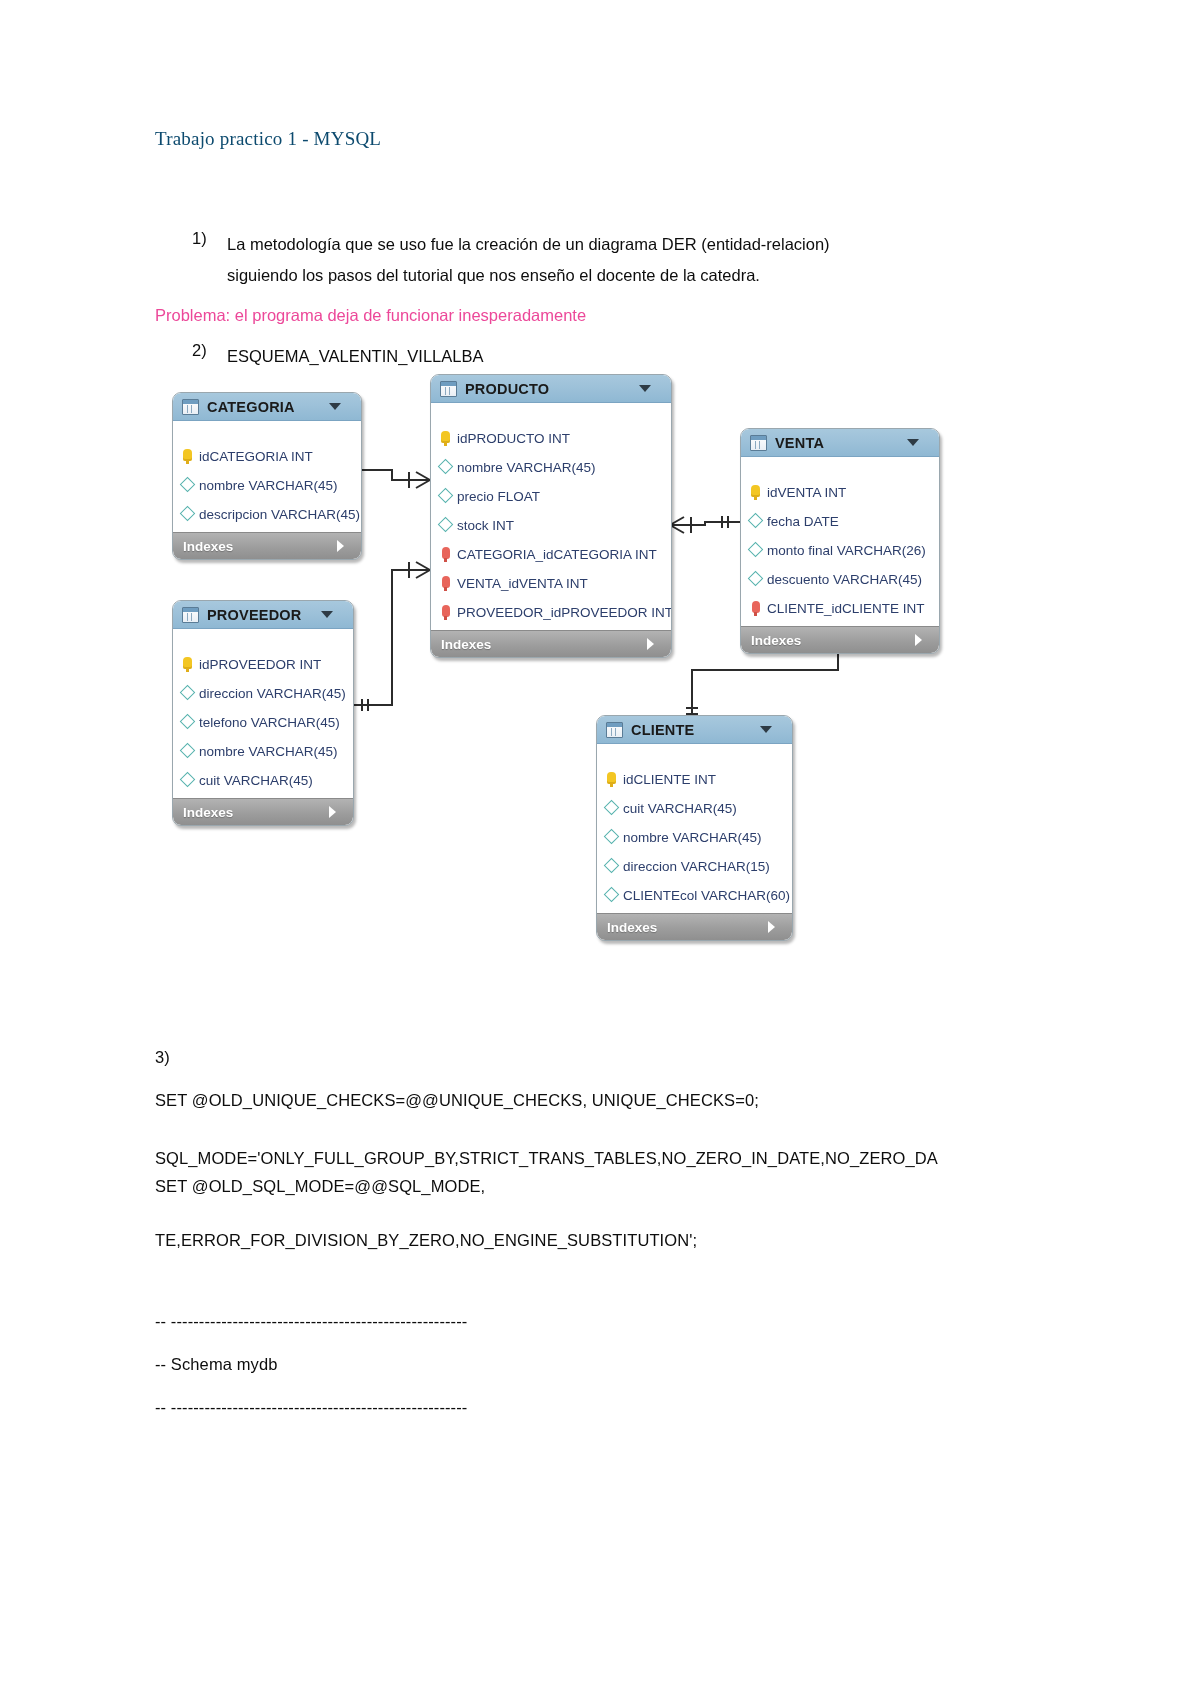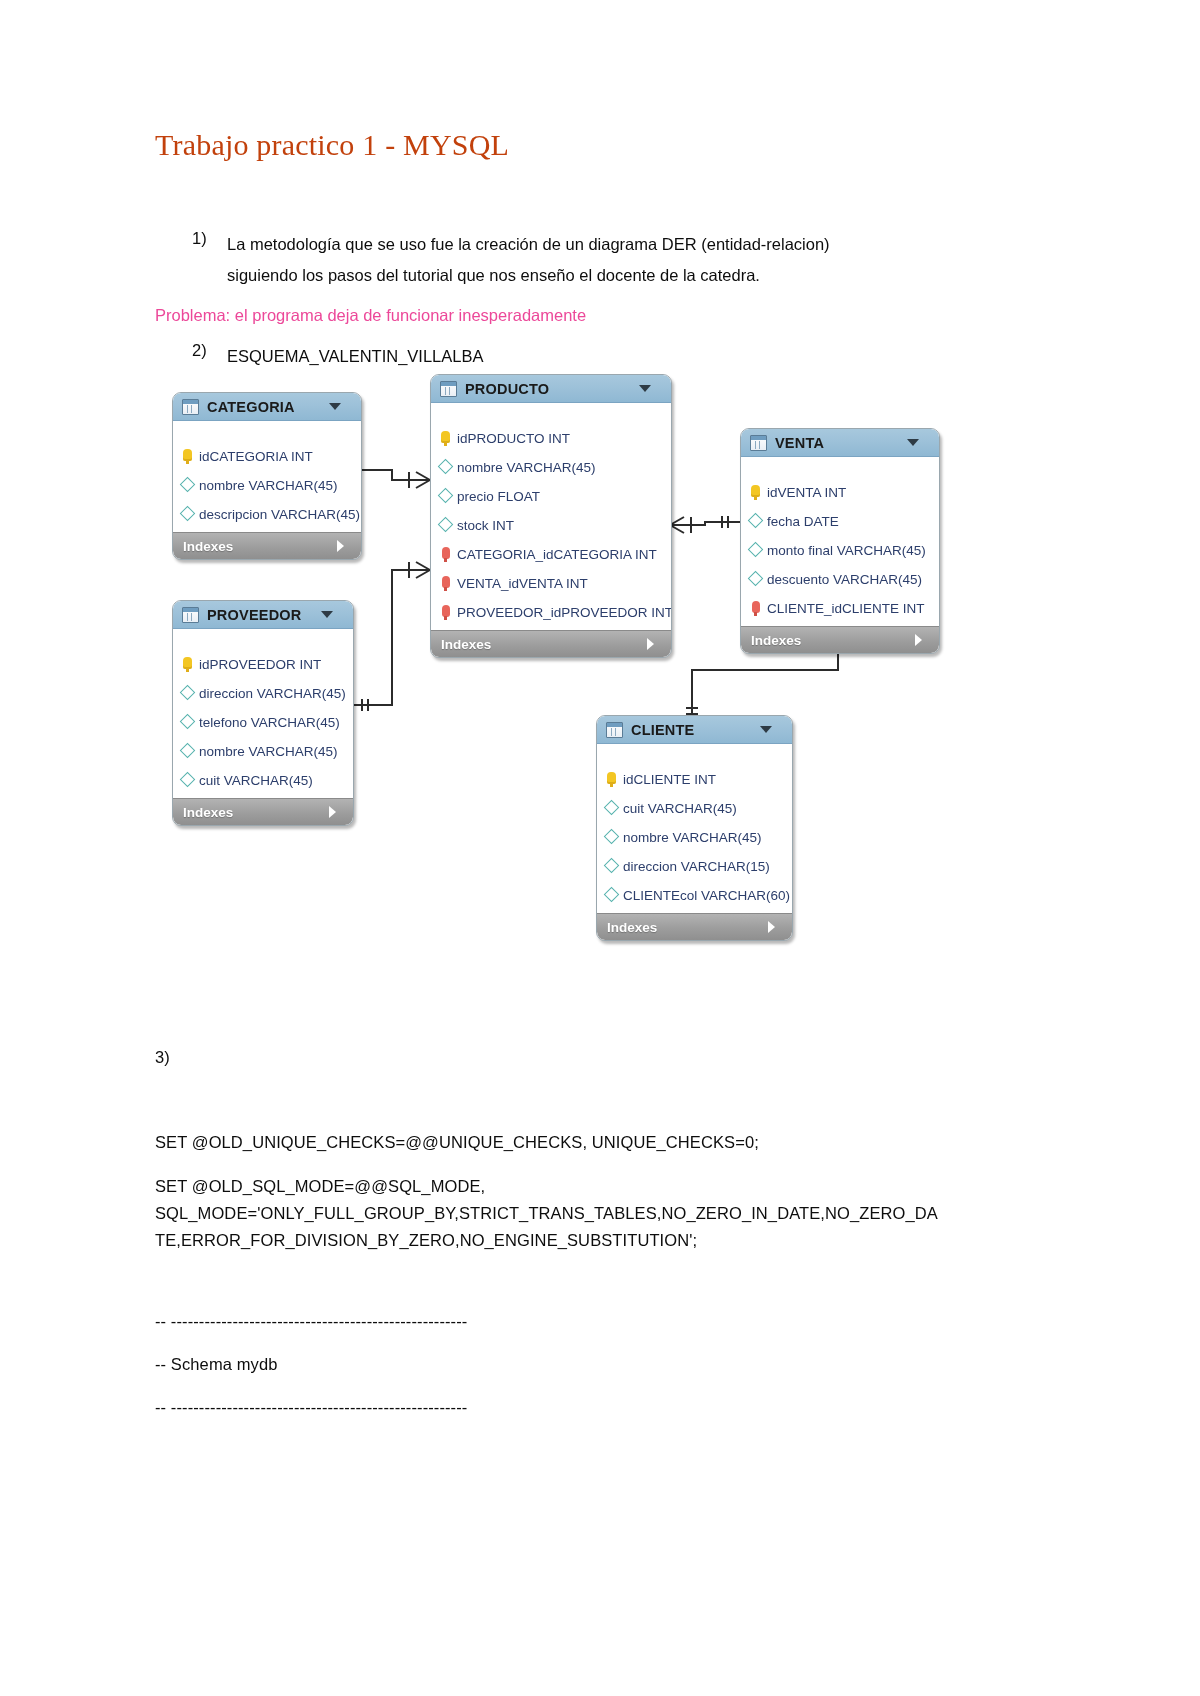--- a/index.html
+++ b/index.html
@@ -20,23 +20,23 @@
     inset: 0;
     background: #ffffff;
   }
 
   
   .doc-title {
     position: absolute;
     left: 155px;
     top: 128px;
     font-family: "Liberation Serif", serif;
-    font-size: 30px;
+    font-size: 19px;
     letter-spacing: 0.2px;
-    color: #c2410c;
+    color: #0c4a6e;
     white-space: nowrap;
   }
   .list-item {
     position: absolute;
     font-size: 16.5px;
     line-height: 31px;
     color: #0d0d0d;
   }
   .li-num {
     position: absolute;
@@ -346,21 +346,21 @@
         <div class="fld">
           <span class="gl"><span class="key-gl"></span></span>
           <span class="fld-text">idVENTA INT</span>
         </div>
         <div class="fld">
           <span class="gl"><span class="diamond-gl"></span></span>
           <span class="fld-text">fecha DATE</span>
         </div>
         <div class="fld">
           <span class="gl"><span class="diamond-gl"></span></span>
-          <span class="fld-text">monto final VARCHAR(45)</span>
+          <span class="fld-text">monto final VARCHAR(26)</span>
         </div>
         <div class="fld">
           <span class="gl"><span class="diamond-gl"></span></span>
           <span class="fld-text">descuento VARCHAR(45)</span>
         </div>
         <div class="fld">
           <span class="gl"><span class="fk-gl"></span></span>
           <span class="fld-text">CLIENTE_idCLIENTE INT</span>
         </div>
       </div>
@@ -434,21 +434,21 @@
       </div>
       <div class="idx-bar">
         <span>Indexes</span>
         <span class="idx-caret"></span>
       </div>
     </div>
 
   </div>
 
   <div class="sqlline" style="top:1043px;">3)</div>
-  <div class="sqlline" style="top:1086px;margin-top:42px;">SET @OLD_UNIQUE_CHECKS=@@UNIQUE_CHECKS, UNIQUE_CHECKS=0;</div>
+  <div class="sqlline" style="top:1086px;">SET @OLD_UNIQUE_CHECKS=@@UNIQUE_CHECKS, UNIQUE_CHECKS=0;</div>
   <div class="sqlline" style="top:1172px;">SET @OLD_SQL_MODE=@@SQL_MODE,</div>
-  <div class="sqlline" style="top:1199px;">SQL_MODE='ONLY_FULL_GROUP_BY,STRICT_TRANS_TABLES,NO_ZERO_IN_DATE,NO_ZERO_DA</div>
+  <div class="sqlline" style="top:1144px;">SQL_MODE='ONLY_FULL_GROUP_BY,STRICT_TRANS_TABLES,NO_ZERO_IN_DATE,NO_ZERO_DA</div>
   <div class="sqlline" style="top:1226px;">TE,ERROR_FOR_DIVISION_BY_ZERO,NO_ENGINE_SUBSTITUTION';</div>
   <div class="sqlline" style="top:1307px;">-- -----------------------------------------------------</div>
   <div class="sqlline" style="top:1350px;">-- Schema mydb</div>
   <div class="sqlline" style="top:1393px;">-- -----------------------------------------------------</div>
 
 </div>
 
 </body></html>

